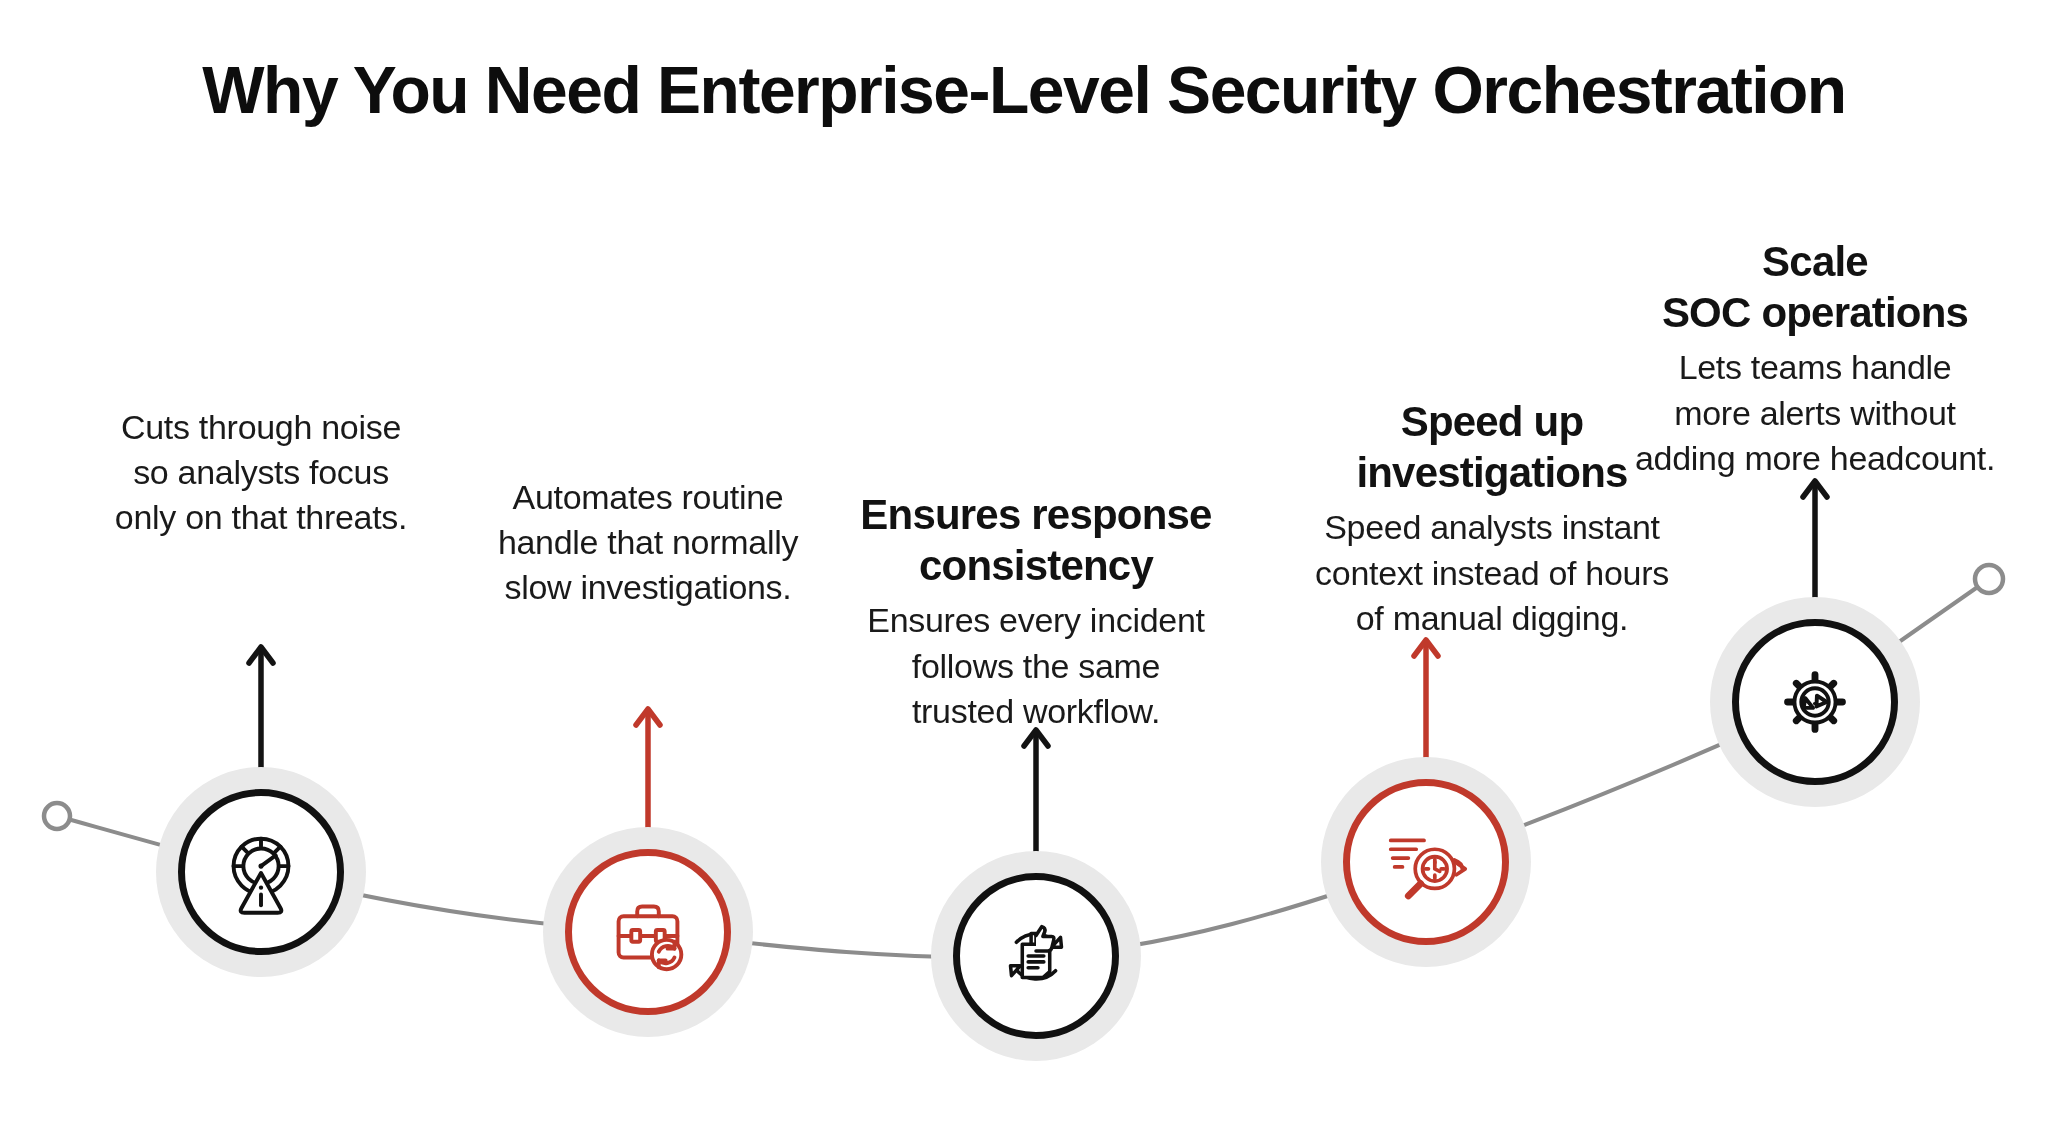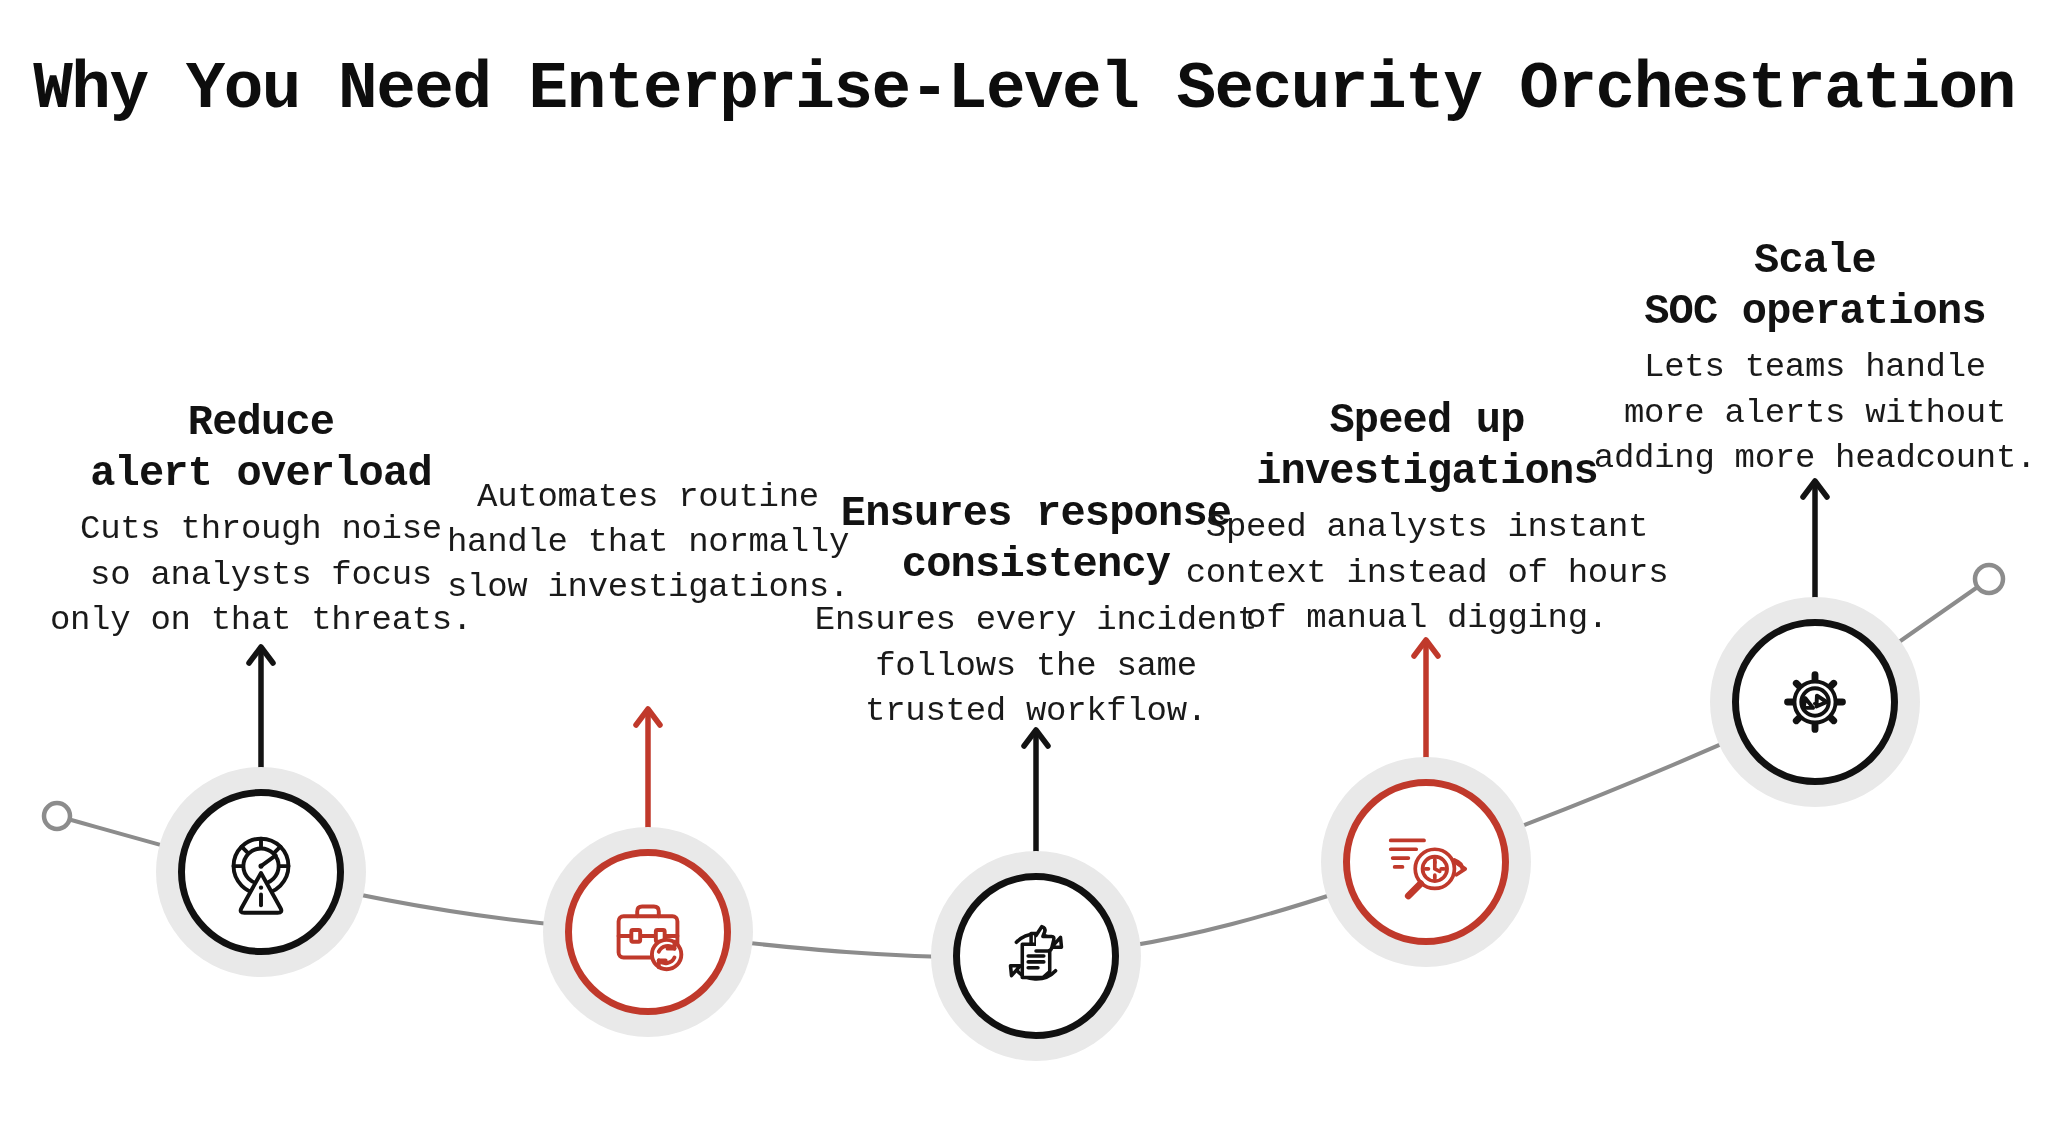--- a/index.html
+++ b/index.html
@@ -1,19 +1,19 @@
 <!DOCTYPE html>
 <html><head>
 <meta charset="utf-8">
 <style>
   html,body { margin:0; padding:0; background:#ffffff; }
   .canvas {
     position:relative; width:2048px; height:1140px; background:#ffffff;
     overflow:hidden;
-    font-family:Liberation Mono, monospace;
+    font-family:Liberation Sans, sans-serif;
     color:#141414;
   }
   .title {
     position:absolute; top:52px; left:0; width:100%;
     text-align:center; font-size:66px; font-weight:700;
     letter-spacing:-1.5px; color:#0d0d0d; z-index:5;
   }
   .curve-layer { position:absolute; left:0; top:0; z-index:1; }
   .milestone-text {
     position:absolute; width:520px; text-align:center; z-index:4;
@@ -49,22 +49,20 @@
 
   <div class="title">Why You Need Enterprise-Level Security Orchestration</div>
 
   <svg class="curve-layer" width="2048" height="1140" viewBox="0 0 2048 1140">
     <path d="M57 816 C125 835 195 855 261 872 C390 905 520 925 648 932 C780 947 910 962 1036 956 C1165 950 1300 908 1426 862 C1555 815 1690 760 1815 702 C1875 658 1935 617 1989 579" fill="none" stroke="#8c8c8c" stroke-width="4"></path>
     <circle cx="57" cy="816" r="13" fill="#ffffff" stroke="#8c8c8c" stroke-width="4.5"></circle>
     <circle cx="1989" cy="579" r="14" fill="#ffffff" stroke="#8c8c8c" stroke-width="4.5"></circle>
   </svg>
 
   <div class="milestone-text" style="left:1px; top:398px;">
-    <div class="heading">Reduce
-alert overload</div>
     <div class="body">Cuts through noise
 so analysts focus
 only on that threats.</div>
   </div>
   <svg class="arrow" style="left:239px; top:640px;" width="44" height="132" viewBox="0 0 44 132">
     <path d="M22 130 V10" stroke="currentColor" stroke-width="5.5" stroke-linecap="round" fill="none"></path>
     <path d="M10 23 L22 7 L34 23" stroke="currentColor" stroke-width="5.5" stroke-linecap="round" stroke-linejoin="round" fill="none"></path>
   </svg>
   <div class="halo" style="left:156px; top:767px;">
     <div class="ring">
@@ -126,21 +124,21 @@
         <path d="M70 65 A27 27 0 0 1 29 63"></path>
         <path d="M25 70 L24 60 L34 60 Z" fill="#ffffff"></path>
         <path d="M36 38 H64 V66 L57 72 H36 Z" fill="#ffffff"></path>
         <path d="M42 50 H58 M42 56 H58 M42 62 H52"></path>
         <rect x="45" y="27" width="5" height="11" fill="#ffffff"></rect>
         <path d="M50 29 L56 20 Q60 21 59 25 L57 30 H66 Q69 30 68 34 L66 42 Q65 45 62 45 H50" fill="#ffffff"></path>
       </svg>
     </div>
   </div>
 
-  <div class="milestone-text" style="left:1167px; top:396px;">
+  <div class="milestone-text" style="left:1232px; top:396px;">
     <div class="heading">Speed up
 investigations</div>
     <div class="body">Speed analysts instant
 context instead of hours
 of manual digging.</div>
   </div>
   <svg class="arrow red" style="left:1404px; top:633px;" width="44" height="132" viewBox="0 0 44 132">
     <path d="M22 130 V10" stroke="currentColor" stroke-width="5.5" stroke-linecap="round" fill="none"></path>
     <path d="M10 23 L22 7 L34 23" stroke="currentColor" stroke-width="5.5" stroke-linecap="round" stroke-linejoin="round" fill="none"></path>
   </svg>

